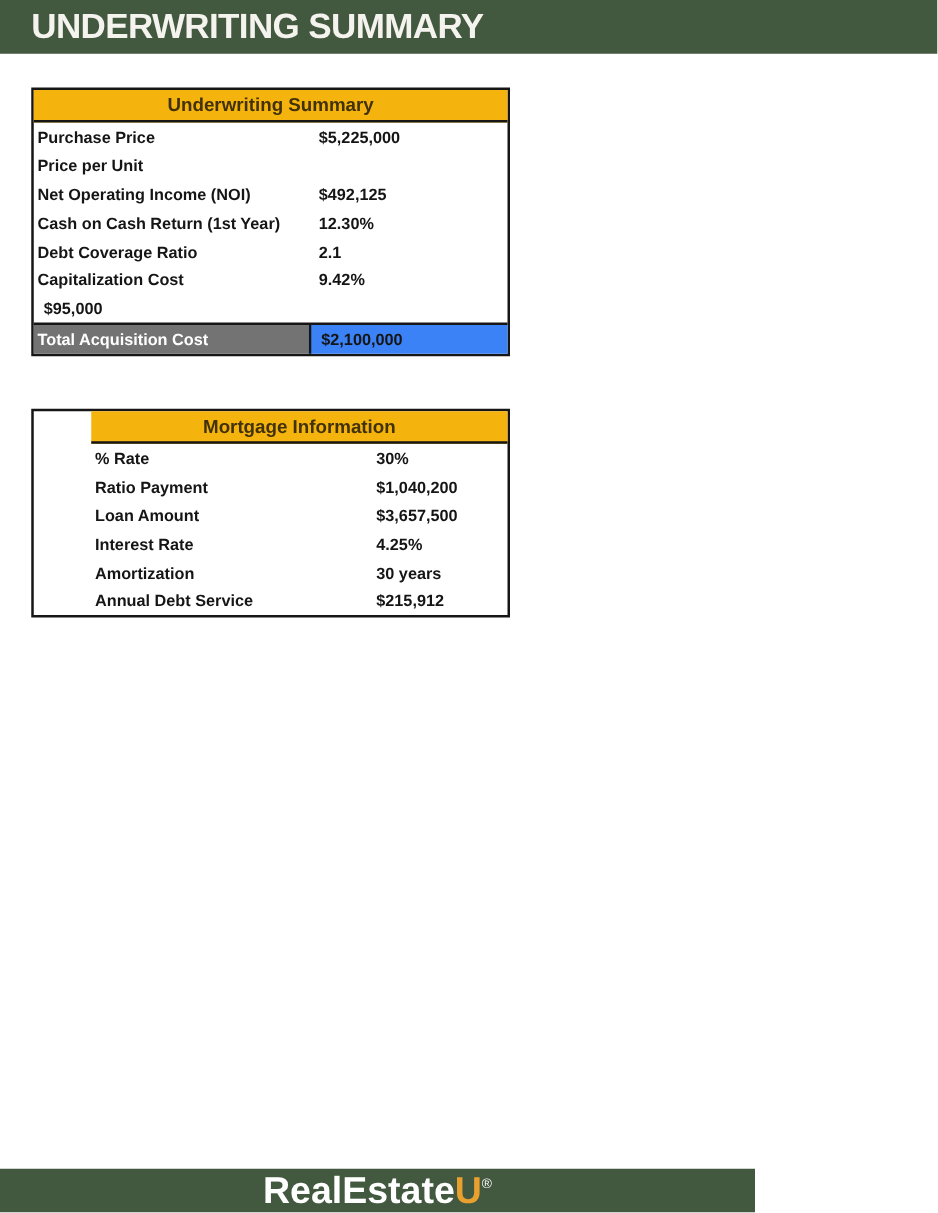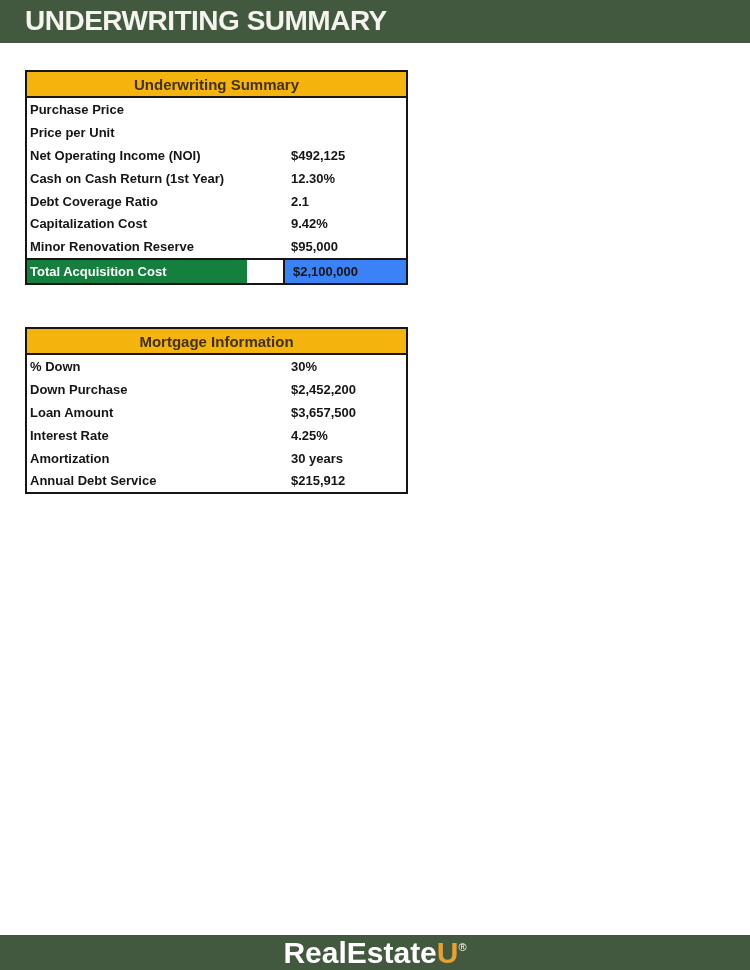--- a/index.html
+++ b/index.html
@@ -33,68 +33,67 @@
   
   .xtable {
     position: absolute;
     left: 25px;
     width: 383px;
     background: #ffffff;
     border: 2px solid #161616;
     box-sizing: border-box;
   }
   .summary-table  { top: 70px; }
-  .mortgage-table { top: 327px; }
+  .mortgage-table { top: 327px; padding-left: 46px; }
 
   .t-header {
     height: 26px;
     box-sizing: border-box;
     background: #F5B30D;
     border-bottom: 2px solid #161616;
     color: #41320A;
     font-weight: bold;
     font-size: 15px;
     display: flex;
     align-items: center;
     justify-content: center;
   }
 
   .row {
     display: flex;
     height: 22.9px;
     align-items: stretch;
-    gap: 36px;
   }
   .cell {
     display: flex;
     align-items: center;
     box-sizing: border-box;
     font-weight: bold;
     font-size: 13px;
     color: #151515;
     white-space: nowrap;
   }
   .cell.label { width: 220px; padding-left: 3px; }
   .cell.value { flex: 1; padding-left: 8px; }
 
   .total-row { border-top: 2px solid #161616; height: 23px; }
   .total-row .label {
-    background: #15803d;
+    background: #737373;
     color: #ffffff;
   }
   .total-row .value {
     background: #3b82f6;
     border-left: 2px solid #161616;
   }
 
   
   .footbar {
     position: absolute;
     bottom: 0; left: 0;
-    width: 750px; height: 35px;
+    width: 604px; height: 35px;
     background: #42593F;
     display: flex;
     align-items: center;
     justify-content: center;
   }
   .logo {
     font-size: 30px;
     font-weight: bold;
     color: #ffffff;
     letter-spacing: 0px;
@@ -117,20 +116,21 @@
 
   <header class="topbar">
     <h1>UNDERWRITING SUMMARY</h1>
   </header>
 
   <section class="xtable summary-table">
     <div class="t-header">Underwriting Summary</div>
 
     <div class="row">
       <div class="cell label">Purchase Price</div>
+      <div class="cell value">$5,225,000</div>
     </div>
     <div class="row">
       <div class="cell label">Price per Unit</div>
     </div>
     <div class="row">
       <div class="cell label">Net Operating Income (NOI)</div>
       <div class="cell value">$492,125</div>
     </div>
     <div class="row">
       <div class="cell label">Cash on Cash Return (1st Year)</div>
@@ -138,40 +138,39 @@
     </div>
     <div class="row">
       <div class="cell label">Debt Coverage Ratio</div>
       <div class="cell value">2.1</div>
     </div>
     <div class="row">
       <div class="cell label">Capitalization Cost</div>
       <div class="cell value">9.42%</div>
     </div>
     <div class="row">
-      <div class="cell label">Minor Renovation Reserve</div>
       <div class="cell value">$95,000</div>
     </div>
 
     <div class="row total-row">
       <div class="cell label">Total Acquisition Cost</div>
       <div class="cell value">$2,100,000</div>
     </div>
   </section>
 
   <section class="xtable mortgage-table">
     <div class="t-header">Mortgage Information</div>
 
     <div class="row">
-      <div class="cell label">% Down</div>
+      <div class="cell label">% Rate</div>
       <div class="cell value">30%</div>
     </div>
     <div class="row">
-      <div class="cell label">Down Purchase</div>
-      <div class="cell value">$2,452,200</div>
+      <div class="cell label">Ratio Payment</div>
+      <div class="cell value">$1,040,200</div>
     </div>
     <div class="row">
       <div class="cell label">Loan Amount</div>
       <div class="cell value">$3,657,500</div>
     </div>
     <div class="row">
       <div class="cell label">Interest Rate</div>
       <div class="cell value">4.25%</div>
     </div>
     <div class="row">

